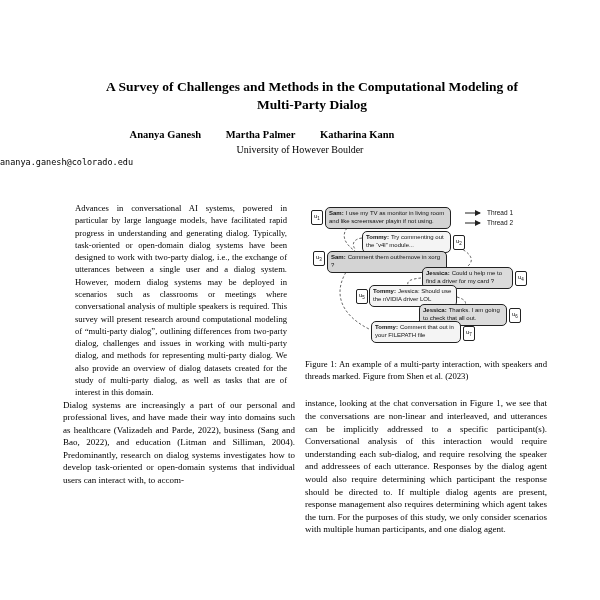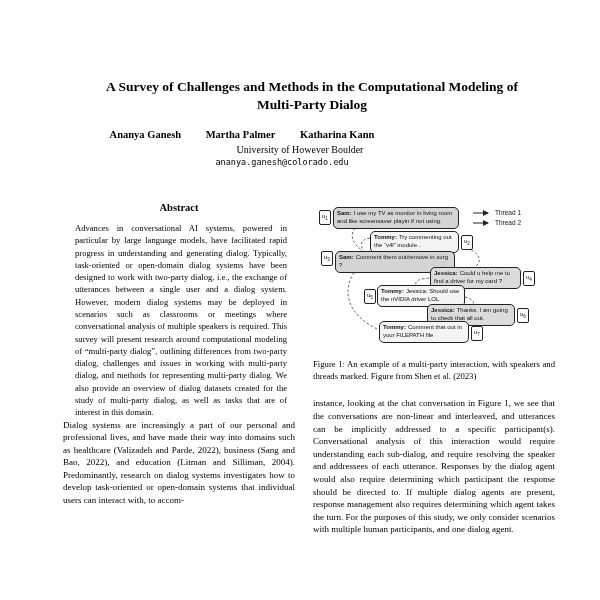--- a/index.html
+++ b/index.html
@@ -8,47 +8,47 @@
     background:#ffffff;color:#000;
     font-family:"Liberation Serif", serif;
   }
   .page-title{
     position:absolute;top:66px;left:80px;width:440px;
     text-align:center;font-weight:bold;font-size:13.5px;line-height:1.32;
     margin:12px;
   }
   .authors{
     position:absolute;top:129px;left:0;width:484px;
-    text-align:center;font-weight:bold;font-size:10.5px;
+    text-align:center;font-weight:bold;font-size:10.5px;padding-left:20px;
   }
   .author{display:inline-block;margin:0 11px;}
   .affiliation{
     position:absolute;top:144px;left:0;width:600px;
     text-align:center;font-size:10px;
   }
   .email{
     position:absolute;top:157px;left:0;width:564px;
-    text-align:center;font-size:8.5px;
+    text-align:left;font-size:8.5px;
     font-family:"DejaVu Sans Mono", monospace;
   }
   .leftcol{position:absolute;left:63px;top:202px;width:232px;}
   .abstract-heading{
     text-align:center;font-size:10.5px;font-weight:bold;margin:0 0 9px 0;
   }
   .abstract-body{
     margin:0 8px 0 12px;font-size:8.6px;line-height:1.43;text-align:justify;
   }
   .section-heading{
     font-size:10.5px;font-weight:bold;margin:13px 0 8px 0;
   }
   .section-number{display:inline-block;margin-right:11px;}
   .body-text{
     margin:0;font-size:9px;line-height:1.4;text-align:justify;
   }
-  .rightcol{position:absolute;left:313px;top:202px;width:242px;}
+  .rightcol{position:absolute;left:305px;top:202px;width:242px;}
   .fig-canvas{position:relative;width:242px;height:150px;}
   .fig-svg{position:absolute;left:0;top:0;}
   .bubble{
     position:absolute;box-sizing:border-box;
     border:1px solid #222;border-radius:5px;
     font-family:"Liberation Sans", sans-serif;font-size:6px;line-height:1.3;
     padding:2px 3px;color:#111;
   }
   .bubble b{margin-right:2px;}
   .sam{background:#d4d4d4;}
@@ -92,21 +92,20 @@
 
 <div class="authors">
   <span class="author">Ananya Ganesh</span>
   <span class="author">Martha Palmer</span>
   <span class="author">Katharina Kann</span>
 </div>
 <div class="affiliation">University of However Boulder</div>
 <div class="email">ananya.ganesh@colorado.edu</div>
 
 <div class="leftcol">
-  <div class="abstract-heading">Abstract</div>
   <p class="abstract-body">Advances in conversational AI systems, powered in particular by large language models, have facilitated rapid progress in understanding and generating dialog. Typically, task-oriented or open-domain dialog systems have been designed to work with two-party dialog, i.e., the exchange of utterances between a single user and a dialog system. However, modern dialog systems may be deployed in scenarios such as classrooms or meetings where conversational analysis of multiple speakers is required. This survey will present research around computational modeling of “multi-party dialog”, outlining differences from two-party dialog, challenges and issues in working with multi-party dialog, and methods for representing multi-party dialog. We also provide an overview of dialog datasets created for the study of multi-party dialog, as well as tasks that are of interest in this domain.</p>
   <p class="body-text">Dialog systems are increasingly a part of our personal and professional lives, and have made their way into domains such as healthcare (Valizadeh and Parde, 2022), business (Sang and Bao, 2022), and education (Litman and Silliman, 2004). Predominantly, research on dialog systems investigates how to develop task-oriented or open-domain systems that individual users can interact with, to accom-</p>
 </div>
 
 <div class="rightcol">
   <div class="fig-canvas">
     <svg class="fig-svg" width="242" height="150" viewBox="0 0 242 150">
       <defs>
         <marker id="arr" markerWidth="6" markerHeight="6" refX="5" refY="3" orient="auto">
           <path d="M0,0 L6,3 L0,6 Z" fill="#222"></path>

